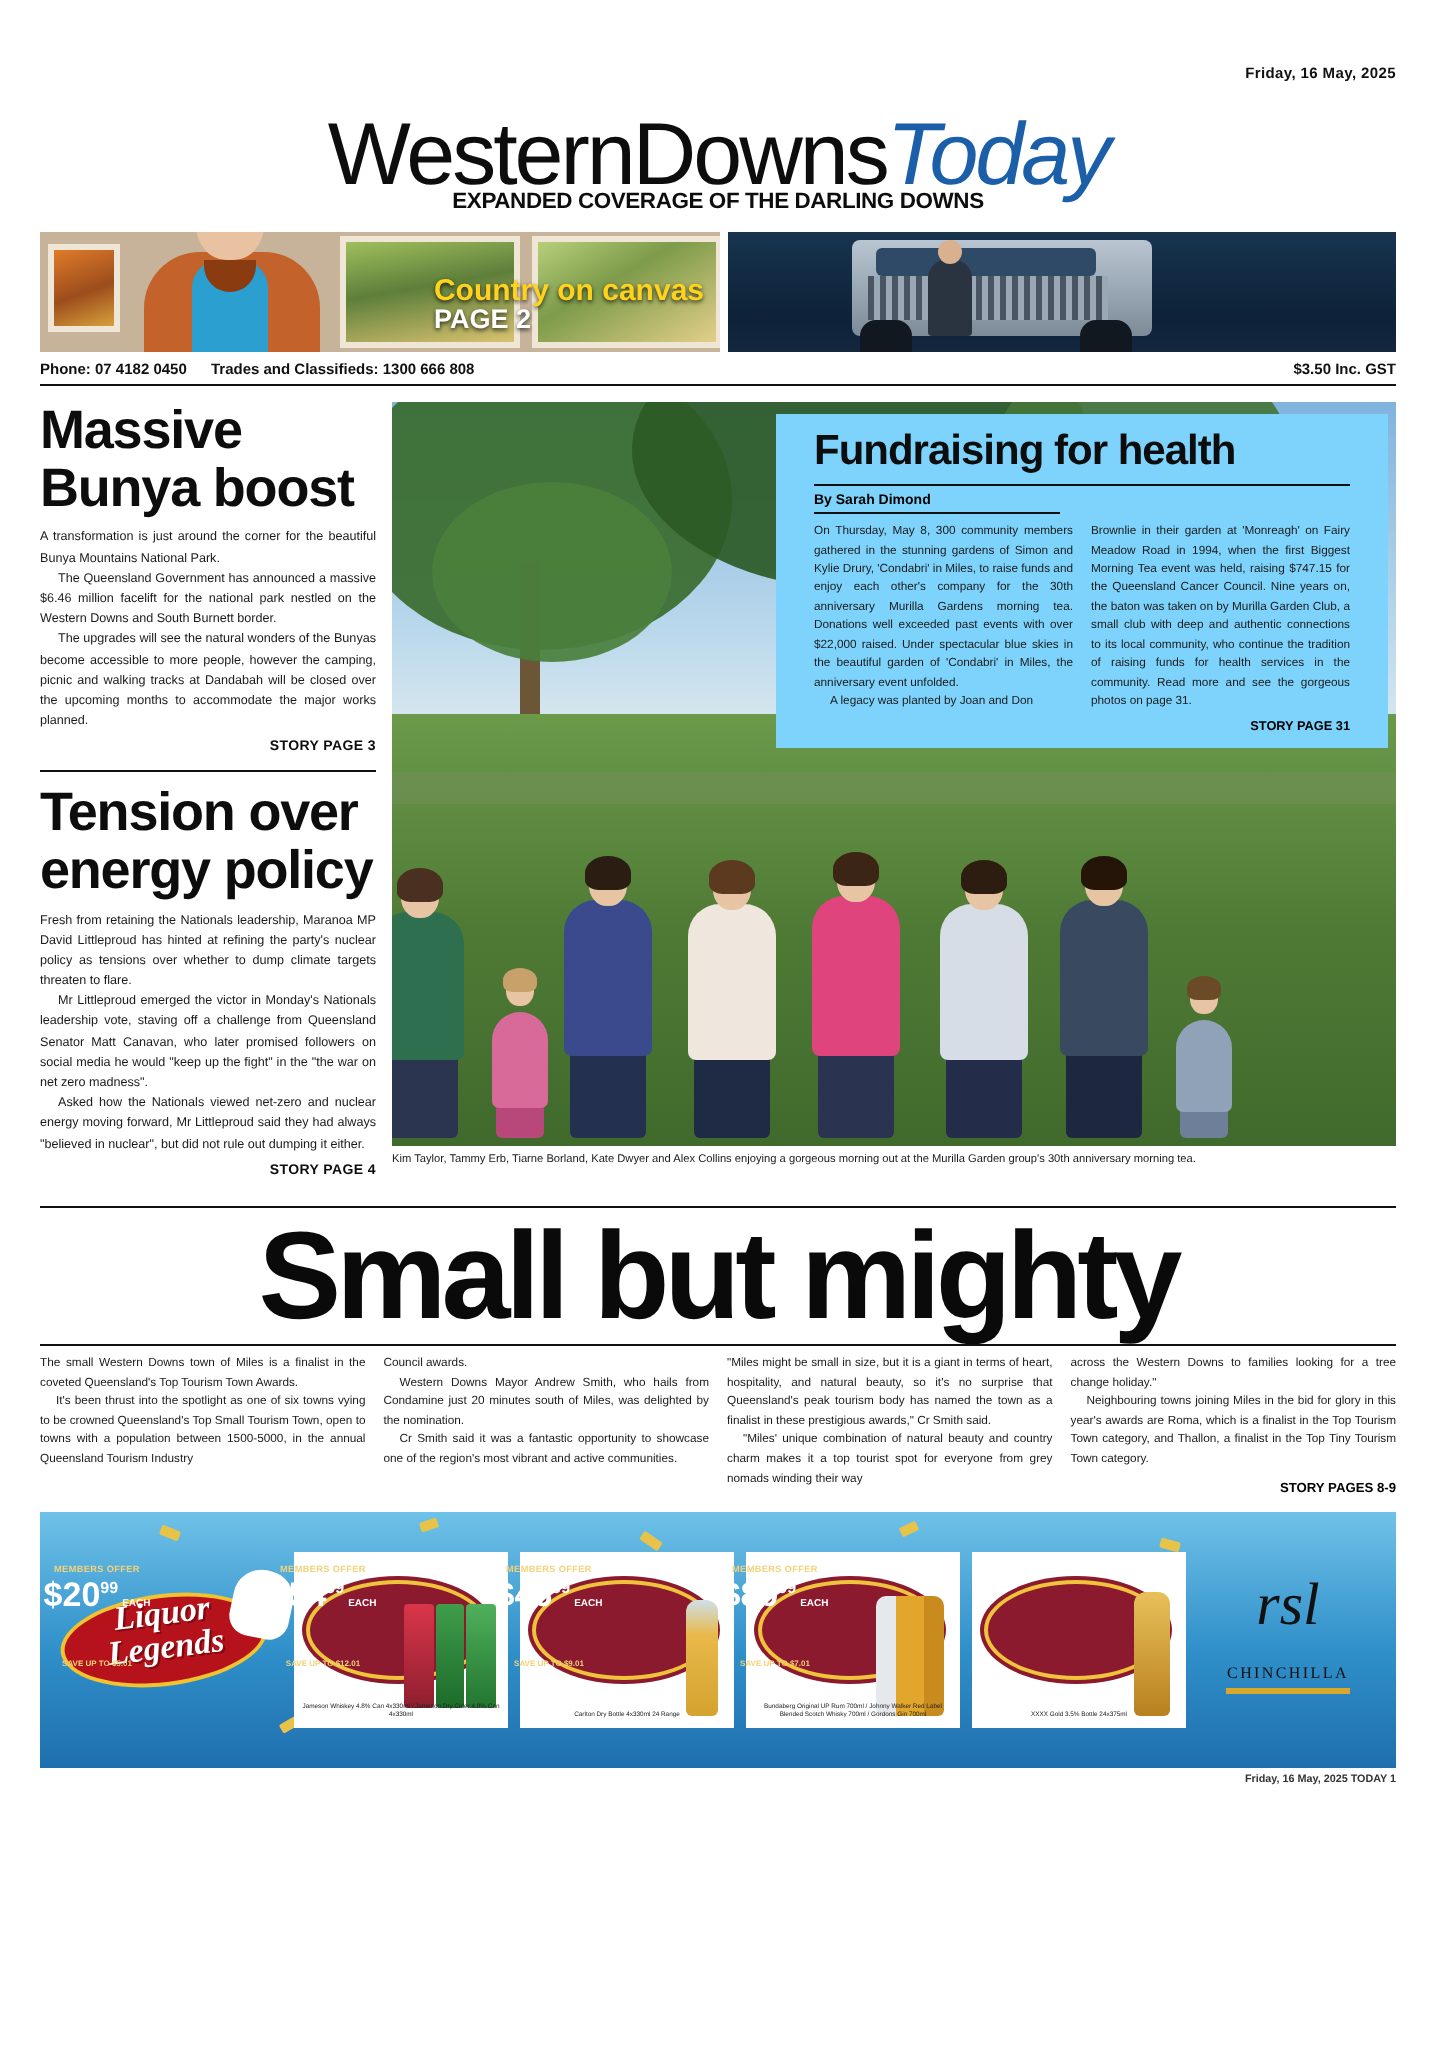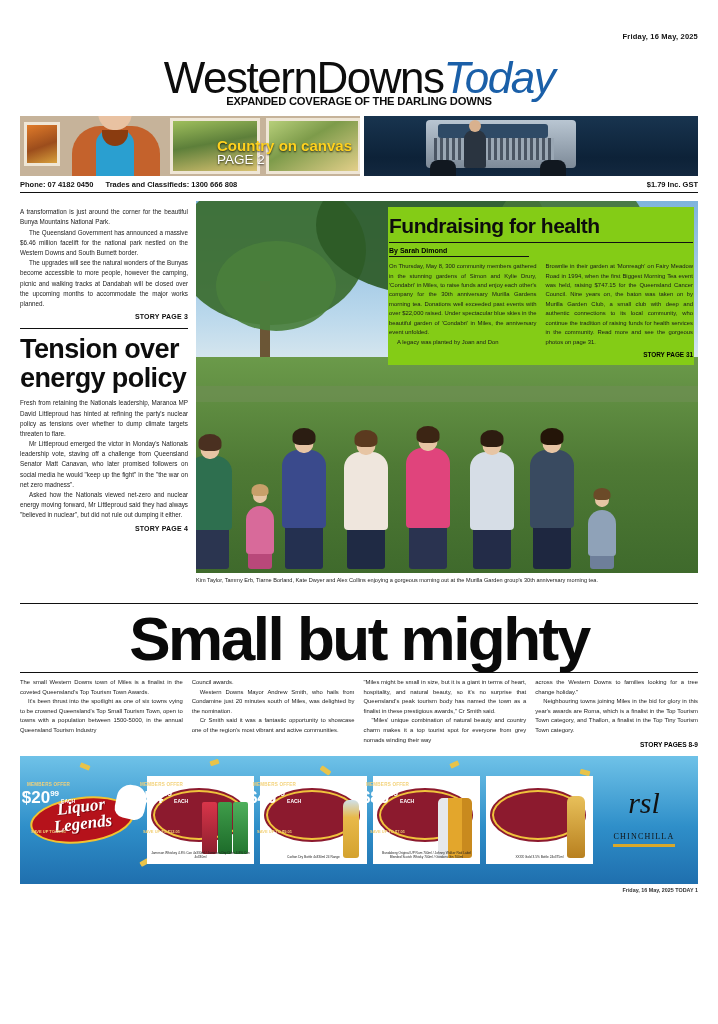--- a/index.html
+++ b/index.html
@@ -42,21 +42,21 @@
   .promo.right { flex:1; }
   .promo-label {
     position:absolute; right:8px; bottom:8px; text-align:left;
     z-index:4;
   }
   .promo-title {
     color:#ffd21e; font-size:15px; font-weight:bold;
     text-shadow:0 1px 2px rgba(0,0,0,.75); line-height:1.05;
   }
   .promo-page {
-    color:#ffffff; font-size:13.5px; font-weight:normal;
+    color:#ffffff; font-size:13.5px; font-weight:bold;
     text-shadow:0 1px 2px rgba(0,0,0,.75); line-height:1.1;
   }
   
   .art-scene { position:absolute; inset:0; background:#c6b39a; }
   .art-frame {
     position:absolute; background:#d8762c; border:3px solid #efe6d6;
   }
   .af1 { left:4px; top:6px; width:36px; height:44px;
          background:linear-gradient(160deg,#e07b2a,#9c4d1c 55%,#d8a03c); }
   .af2 { left:150px; top:2px; width:90px; height:56px;
@@ -196,21 +196,21 @@
   .child .torso { width:28px; }
   .child .legs { width:24px; }
   .caption {
     font-size:5.6px; line-height:1.5; color:#1a1a1a; margin-top:3px;
     font-family:"Liberation Sans", sans-serif;
   }
 
   
   .fund-box {
     position:absolute; right:4px; top:6px; width:306px;
-    background:#84cc16; padding:8px 1px 7px; border:0;
+    background:#7dd3fc; padding:8px 19px 7px; border:0;
   }
   .fund-title {
     font-size:21px; font-weight:bold; line-height:1.04;
     color:#0d0d0d; letter-spacing:-0.5px;
     border-bottom:1px solid #111; padding-bottom:5px;
   }
   .fund-byline {
     font-size:7px; font-weight:bold; margin-top:4px;
     border-bottom:1px solid #111; padding-bottom:2px; width:46%;
   }
@@ -373,27 +373,28 @@
         <div class="truck-person"></div>
       </div>
     </div>
   </div>
 
   <div class="info-bar">
     <div class="info-left">
       <span>Phone: 07 4182 0450</span>
       <span>Trades and Classifieds: 1300 666 808</span>
     </div>
-    <div>$1.79 Inc. GST</div>
+    <div>$3.50 Inc. GST</div>
   </div>
 
   <div class="main-area">
 
     <div class="col-left">
       <div>
+        <div class="headline-big">Massive Bunya boost</div>
         <div class="body-text">
           <p class="first">A transformation is just around the corner for the beautiful Bunya Mountains National Park.</p>
           <p>The Queensland Government has announced a massive $6.46 million facelift for the national park nestled on the Western Downs and South Burnett border.</p>
           <p>The upgrades will see the natural wonders of the Bunyas become accessible to more people, however the camping, picnic and walking tracks at Dandabah will be closed over the upcoming months to accommodate the major works planned.</p>
         </div>
         <div class="story-ref">STORY PAGE 3</div>
       </div>
 
       <div class="rule"></div>
 

